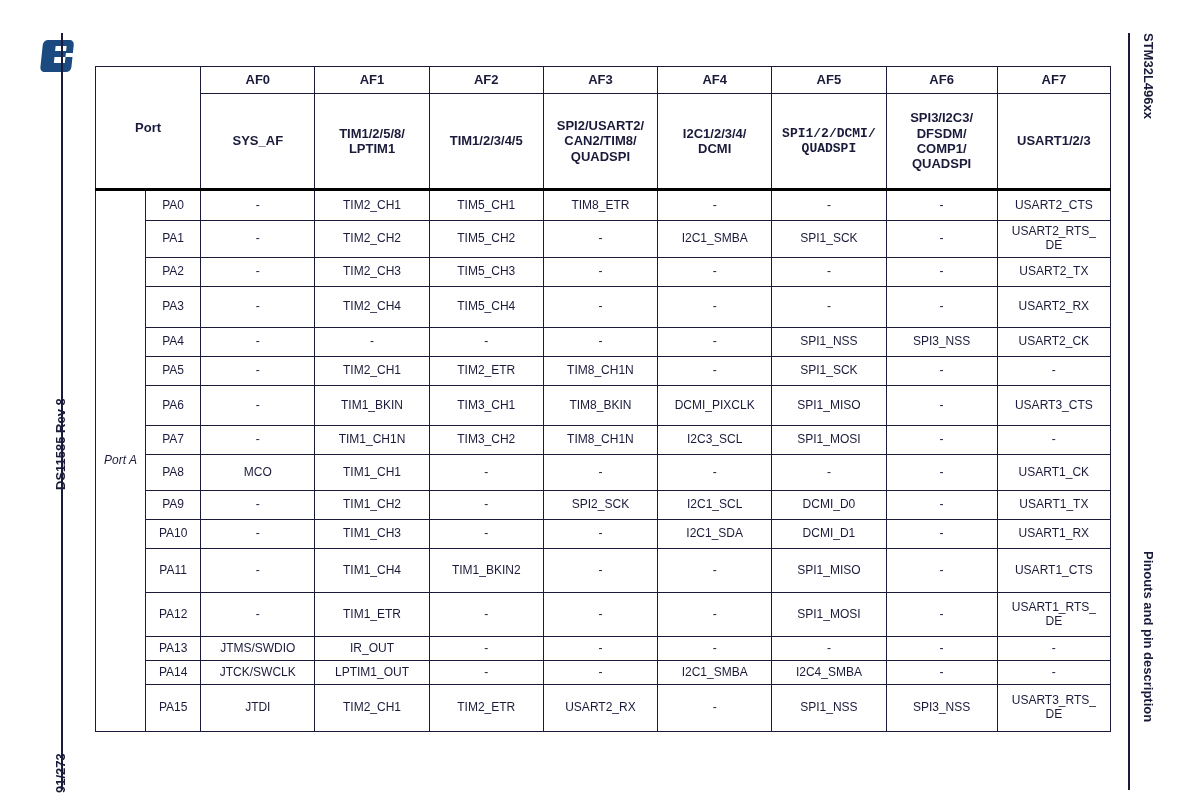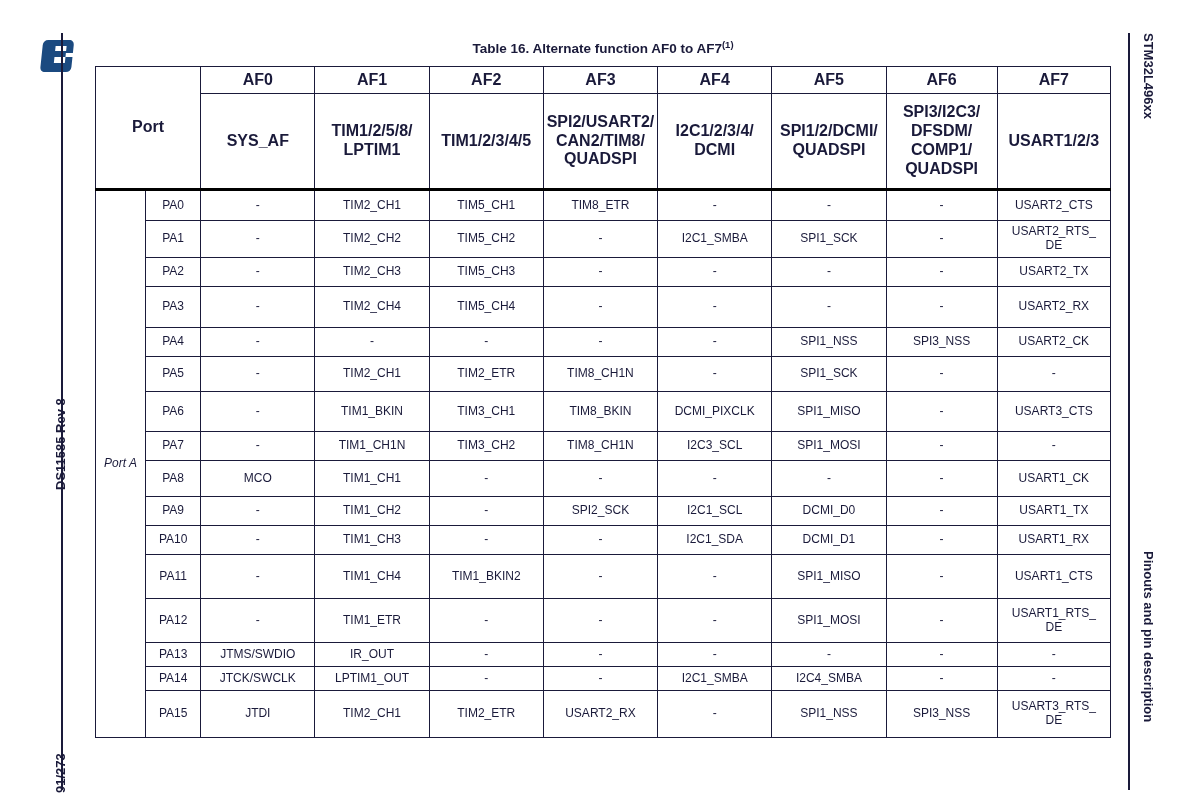--- a/index.html
+++ b/index.html
@@ -107,21 +107,21 @@
   table.af-table th,
   table.af-table td {
     border: 1px solid #1a1a3a;
     padding: 1px 2px;
     text-align: center;
     vertical-align: middle;
     color: #1a1a3a;
     overflow: hidden;
   }
   table.af-table thead th {
-    font-size: 16px;
+    font-size: 13px;
     font-weight: bold;
     line-height: 1.18;
   }
   table.af-table tbody td {
     font-size: 12px;
     font-weight: normal;
     line-height: 1.15;
   }
   
   table.af-table thead tr.hdr-row-2 th {
@@ -158,23 +158,20 @@
   <div class="vrule" id="vrule-right"></div>
 
   <div class="vtext" id="margin-doc-rev">DS11585 Rev 8</div>
 
   <div class="vtext" id="margin-page-number">91/273</div>
 
   <div class="vtext" id="margin-device-name">STM32L496xx</div>
 
   <div class="vtext" id="margin-section-title">Pinouts and pin description</div>
 
-  <div id="table-caption">
-    <span>Table 16. Alternate function AF0 to AF7</span><sup>(1)</sup>
-  </div>
 
   <div id="af-table-wrap">
     <table class="af-table">
       <colgroup>
         <col class="c-port">
           <col class="c-pin">
         <col class="c-af">
           <col class="c-af">
           <col class="c-af">
           <col class="c-af">
@@ -194,21 +191,21 @@
             <th style="height: 24px;">AF5</th>
             <th style="height: 24px;">AF6</th>
             <th style="height: 24px; margin-left: 13px;">AF7</th>
           </tr>
           <tr class="hdr-row-2">
             <th style="height: 92px;">SYS_AF</th>
             <th style="height: 92px;">TIM1/2/5/8/<br>LPTIM1</th>
             <th style="height: 92px;">TIM1/2/3/4/5</th>
             <th style="height: 92px;">SPI2/USART2/<br>CAN2/TIM8/<br>QUADSPI</th>
             <th style="height: 92px;">I2C1/2/3/4/<br>DCMI</th>
-            <th style="height: 92px;">SPI1/2/DCMI/<br>QUADSPI</th>
+            <th style="height: 92px; font-family: Liberation Mono, monospace;">SPI1/2/DCMI/<br>QUADSPI</th>
             <th style="height: 92px;">SPI3/I2C3/<br>DFSDM/<br>COMP1/<br>QUADSPI</th>
             <th style="height: 92px;">USART1/2/3</th>
           </tr>
         </thead>
       <tbody id="tbody-target">
           <tr style="height: 31px;">
             <td class="port-name" rowspan="16">Port A</td>
             <td>PA0</td>
             <td>-</td>
             <td>TIM2_CH1</td>
@@ -256,21 +253,21 @@
             <td>PA4</td>
             <td>-</td>
             <td>-</td>
             <td>-</td>
             <td>-</td>
             <td>-</td>
             <td>SPI1_NSS</td>
             <td>SPI3_NSS</td>
             <td>USART2_CK</td>
           </tr>
-          <tr style="height: 35px;">
+          <tr style="height: 29px;">
             <td>PA5</td>
             <td>-</td>
             <td>TIM2_CH1</td>
             <td>TIM2_ETR</td>
             <td>TIM8_CH1N</td>
             <td>-</td>
             <td>SPI1_SCK</td>
             <td>-</td>
             <td>-</td>
           </tr>

